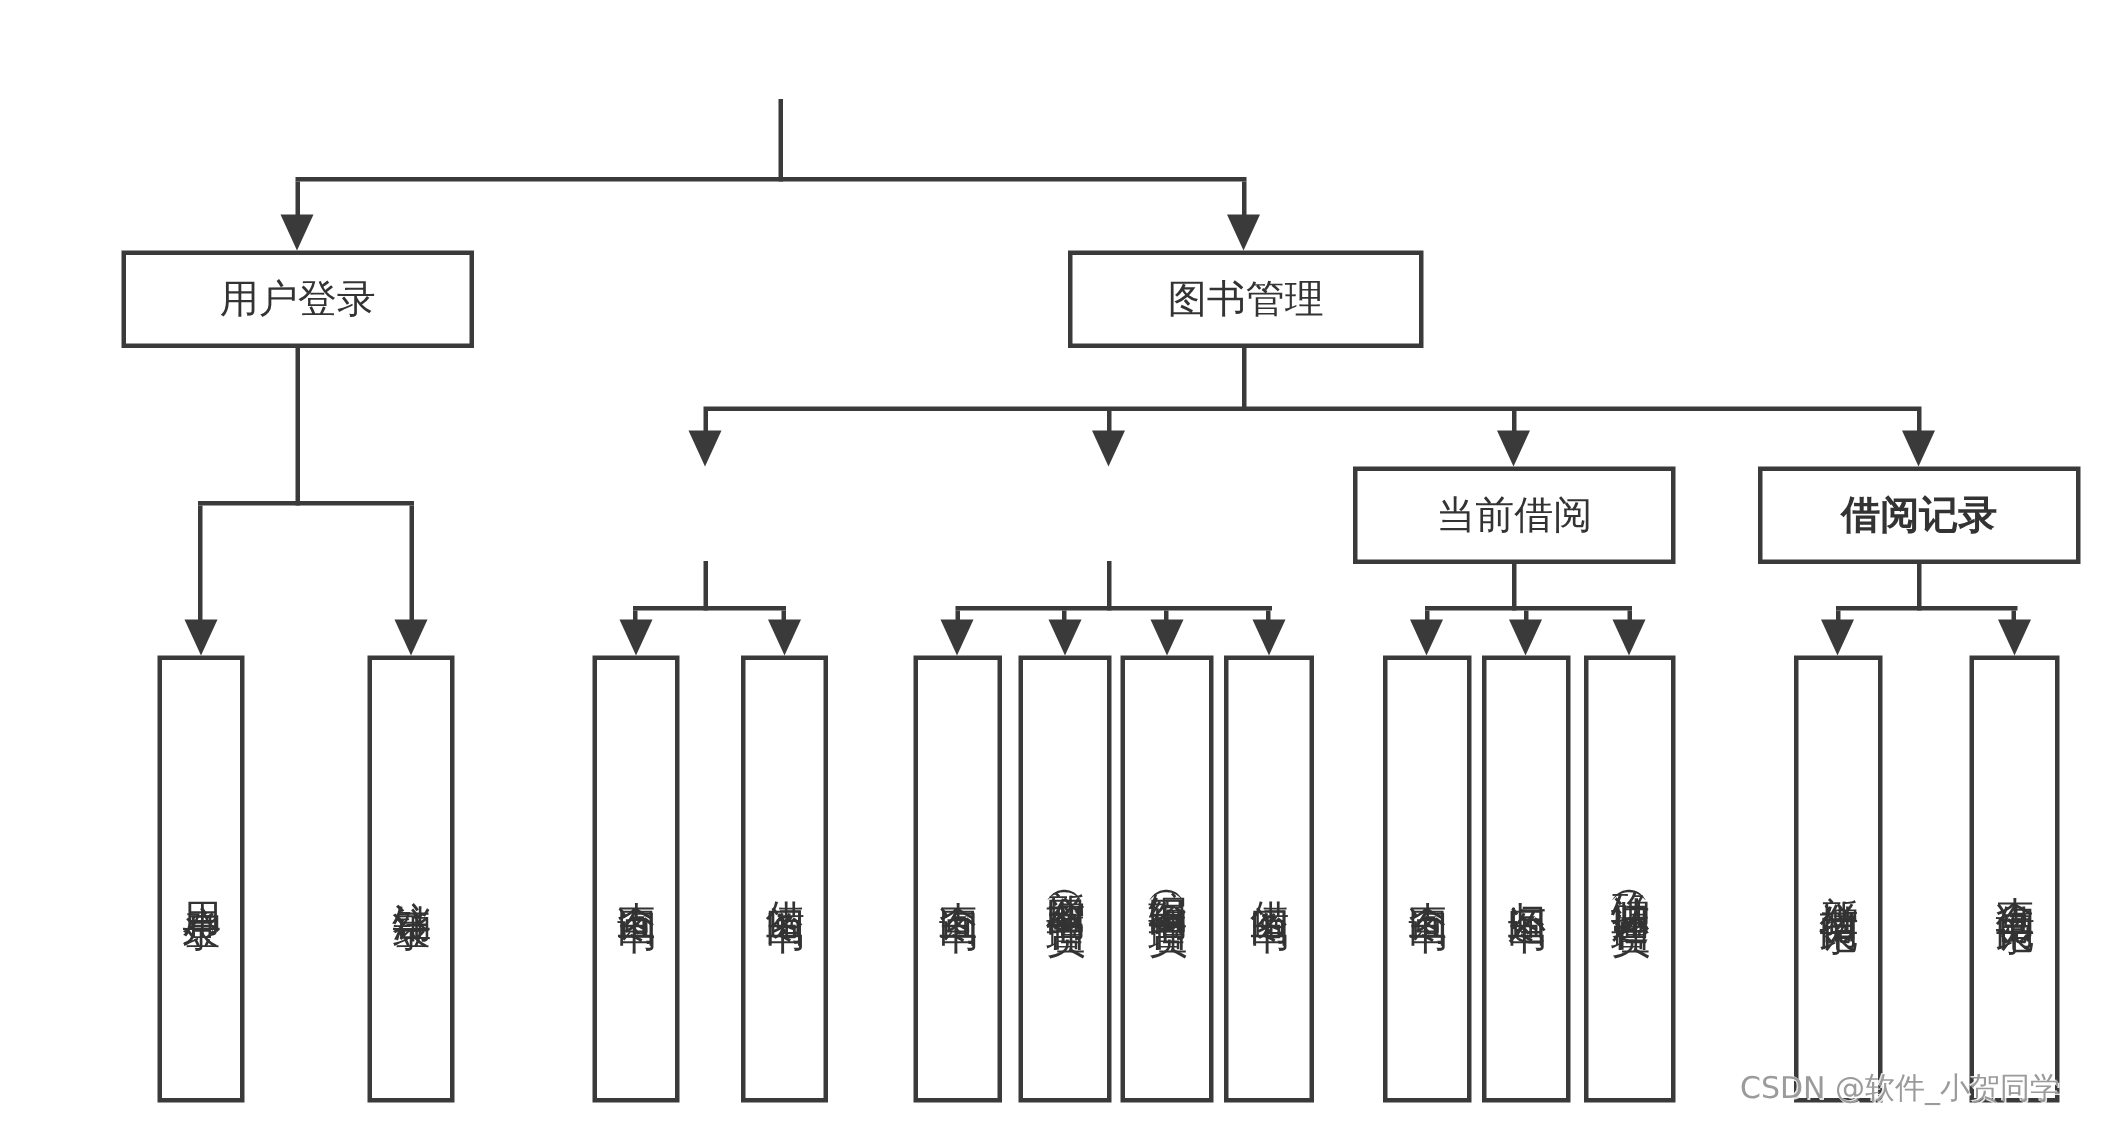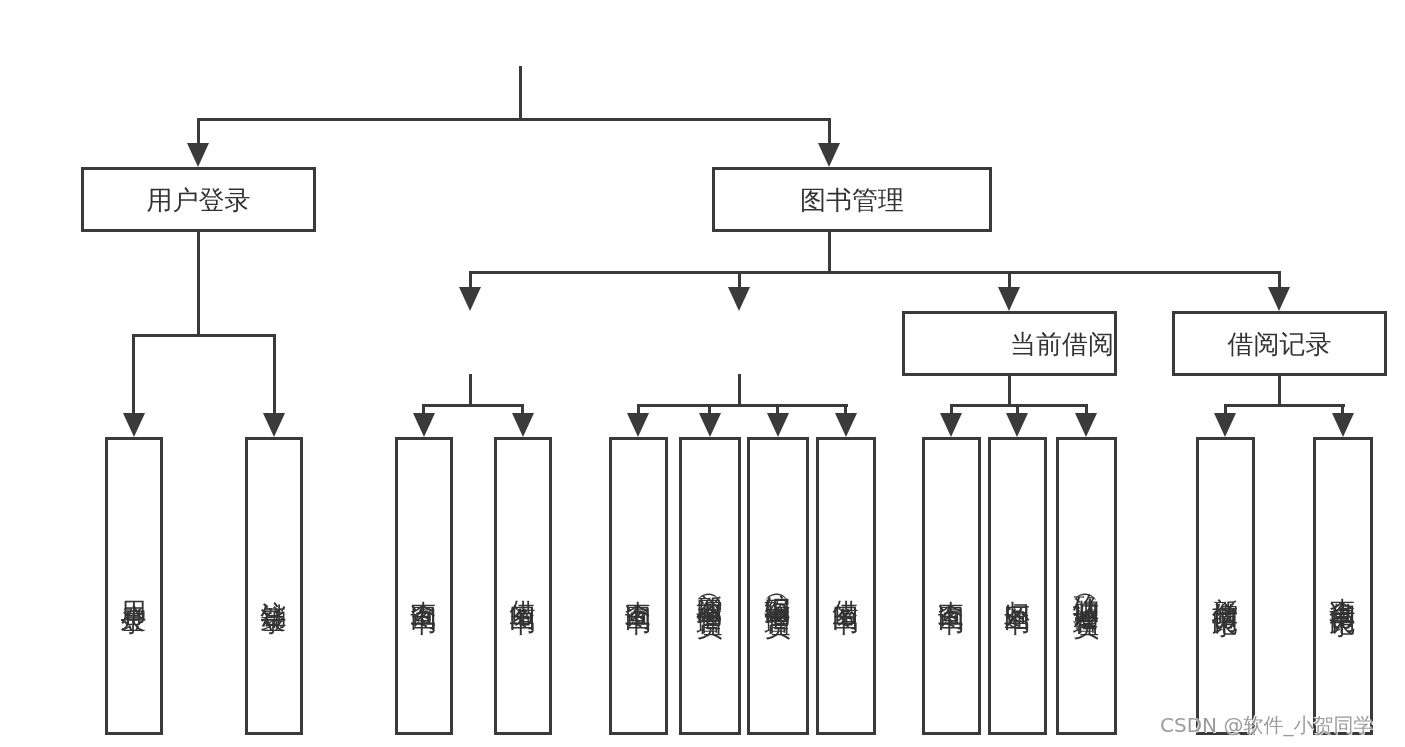--- a/index.html
+++ b/index.html
@@ -31,28 +31,28 @@
 </style>
 </head>
 <body>
 
 <div id="stage">
 
 
   <div class="node" style="left:81px;top:167px;width:235px;height:65px;">
     <span>用户登录</span>
   </div>
-  <div class="node" style="left:712px;top:167px;width:280px;height:65px;">
+  <div class="node" style="left:712px;top:167px;width:237px;height:65px;">
     <span>图书管理</span>
   </div>
 
-  <div class="node" style="left:902px;top:311px;width:215px;height:65px;justify-content:flex-end;">
+  <div class="node" style="left:902px;top:311px;width:215px;height:65px;">
     <span>当前借阅</span>
   </div>
-  <div class="node" style="left:1172px;top:311px;width:215px;height:65px;">
+  <div class="node" style="left:1172px;top:311px;width:215px;height:65px;font-weight:bold;">
     <span>借阅记录</span>
   </div>
 
   <div class="node" style="left:105px;top:437px;width:58px;height:298px;">
     <span class="vtext">用户登录</span>
   </div>
   <div class="node" style="left:245px;top:437px;width:58px;height:298px;">
     <span class="vtext">注销登录</span>
   </div>
   <div class="node" style="left:395px;top:437px;width:58px;height:298px;">

